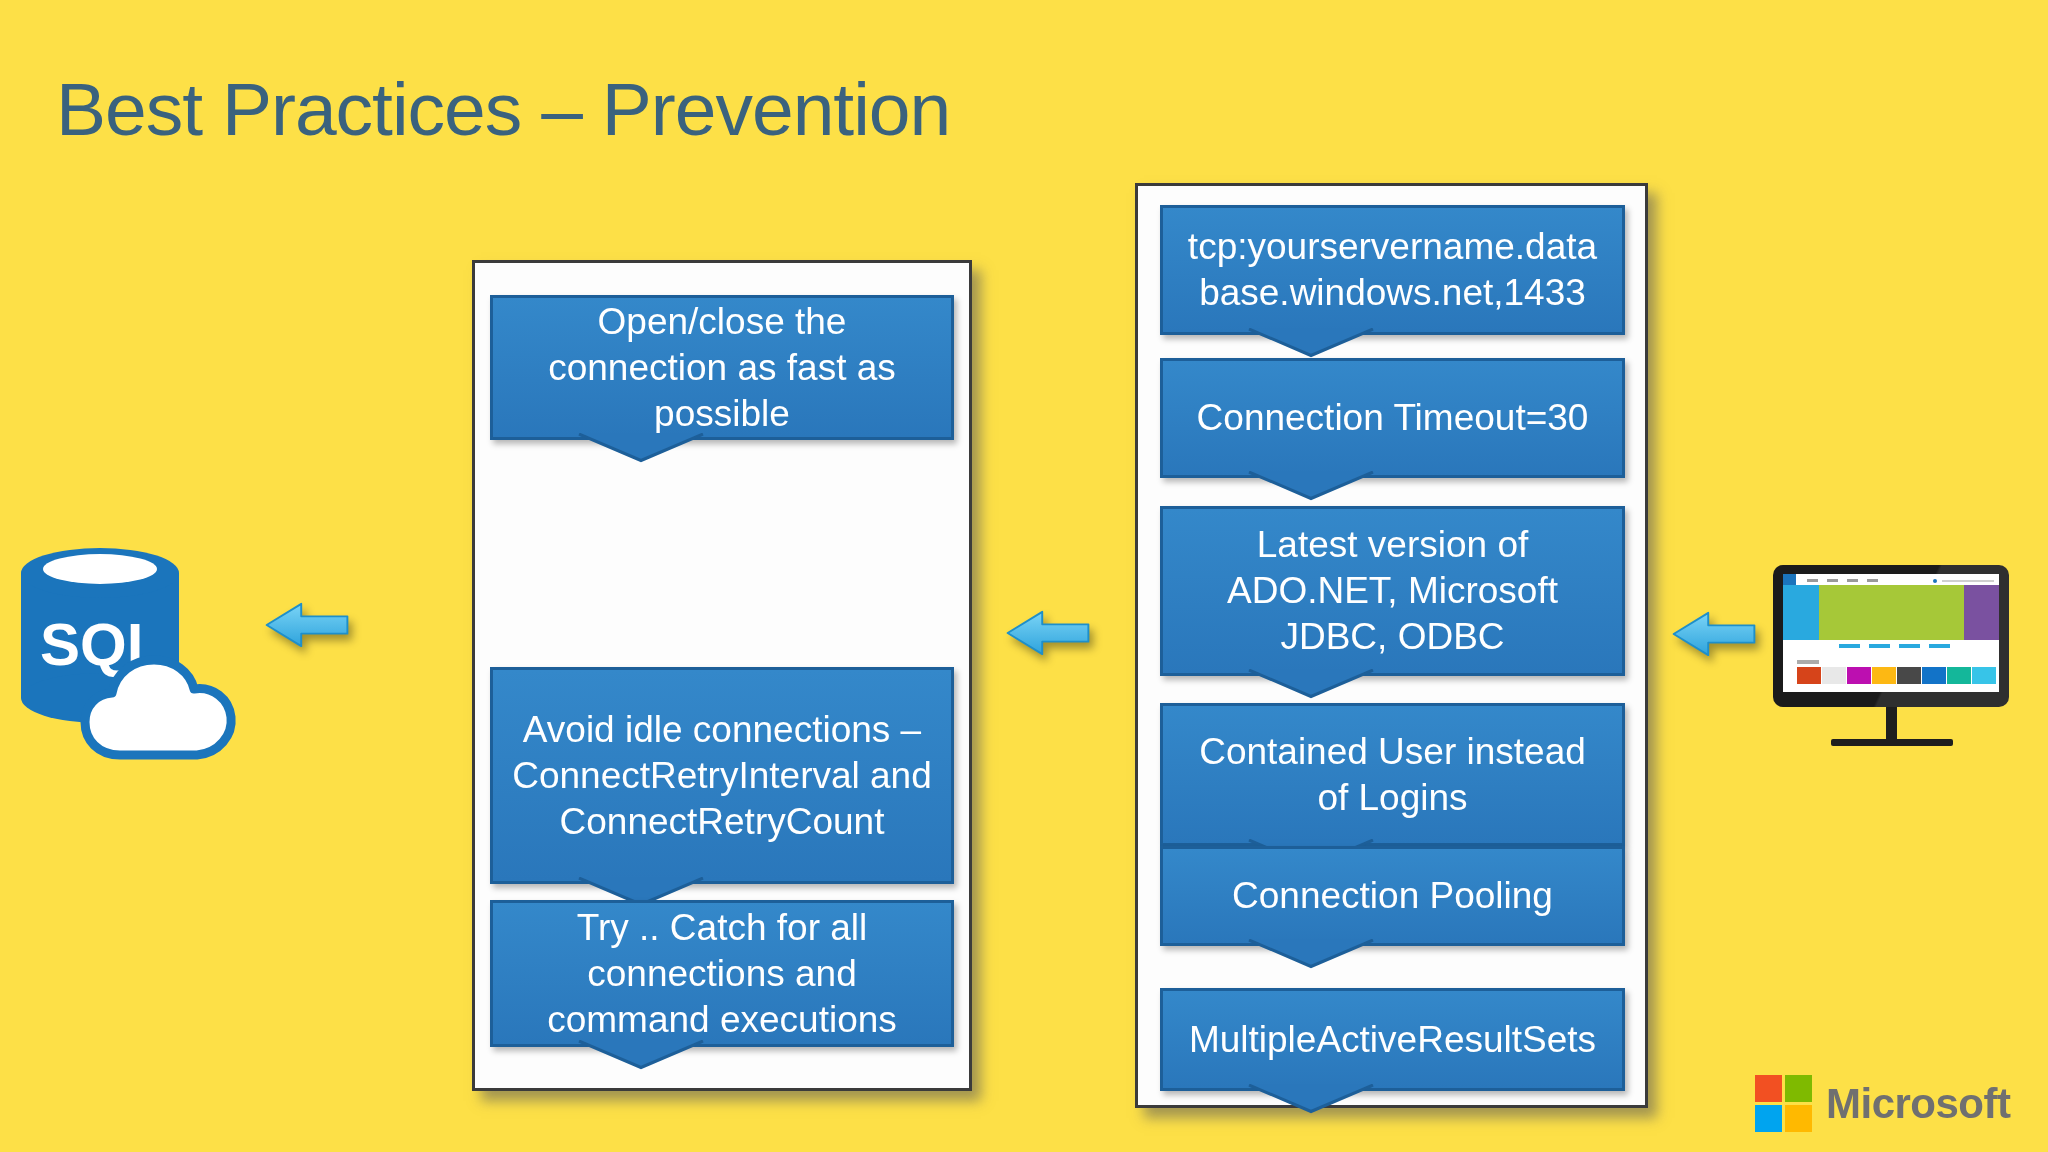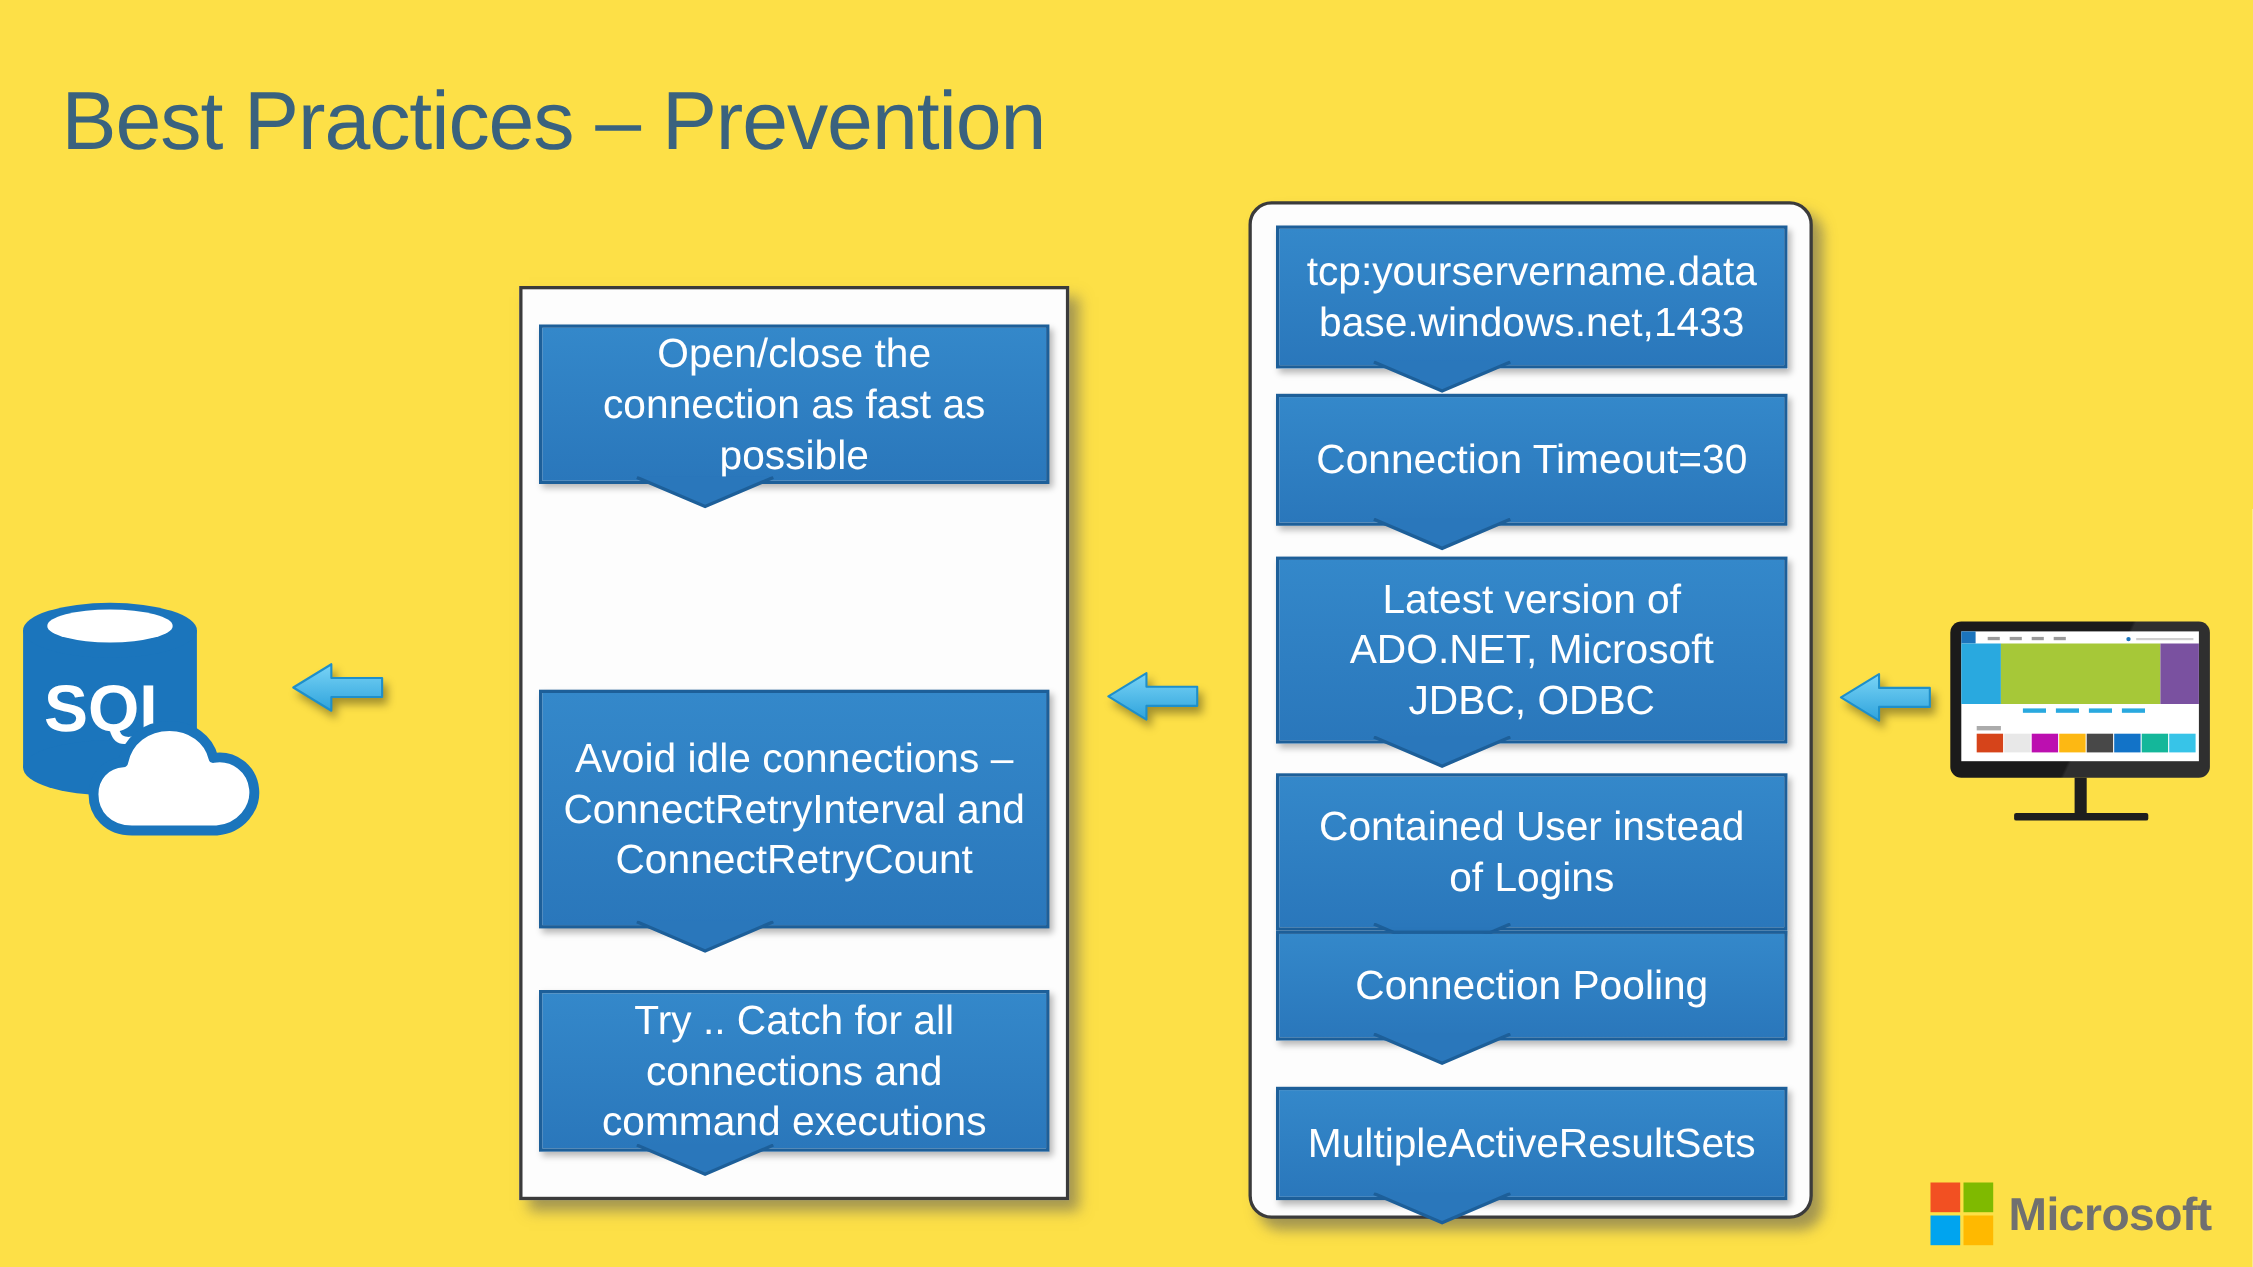--- a/index.html
+++ b/index.html
@@ -15,21 +15,21 @@
     white-space:nowrap;
   }
   
   .panel{
     position:absolute; background:#fdfdfd;
     border:3px solid var(--container_border,#3B3B3B);
     box-shadow:9px 10px 12px rgba(90,90,90,0.55);
     box-sizing:border-box;
   }
   .panel.middle{ left:472px; top:231px; width:500px; height:831px;margin-top:29px; }
-  .panel.right { left:1135px; top:183px; width:513px; height:925px;border-radius:21px; }
+  .panel.right { left:1135px; top:183px; width:513px; height:925px; }
 
   
   .bbox{
     position:absolute; box-sizing:border-box;
     background:linear-gradient(180deg,var(--box_fill_light,#3488CA),var(--box_fill_dark,#2A77BB));
     border:3px solid var(--box_border,#1D5F99);
     box-shadow:3px 4px 6px rgba(0,0,0,0.28);
     display:flex; align-items:center; justify-content:center;
     color:#ffffff; text-align:center;
     font-size:37px; line-height:46px; white-space:pre-line;
@@ -114,21 +114,21 @@
   <div class="panel middle">
     <div class="bbox" style="top:32px;height:145px">
       <span>Open/close the
 connection as fast as
 possible</span>
       <svg class="tail" viewBox="0 0 126 30" preserveAspectRatio="none">
         <polygon points="0,0 126,0 63,27" fill="#2A77BB"></polygon>
         <path d="M1,1 L63,27.5 L125,1" fill="none" stroke="#1D5F99" stroke-width="3"></path>
       </svg>
     </div>
-    <div class="bbox" style="top:364px;height:217px">
+    <div class="bbox" style="top:404px;height:217px">
       <span>Avoid idle connections –
 ConnectRetryInterval and
 ConnectRetryCount</span>
       <svg class="tail" viewBox="0 0 126 30" preserveAspectRatio="none">
         <polygon points="0,0 126,0 63,27" fill="#2A77BB"></polygon>
         <path d="M1,1 L63,27.5 L125,1" fill="none" stroke="#1D5F99" stroke-width="3"></path>
       </svg>
     </div>
     <div class="bbox" style="top:637px;height:147px">
       <span>Try .. Catch for all

